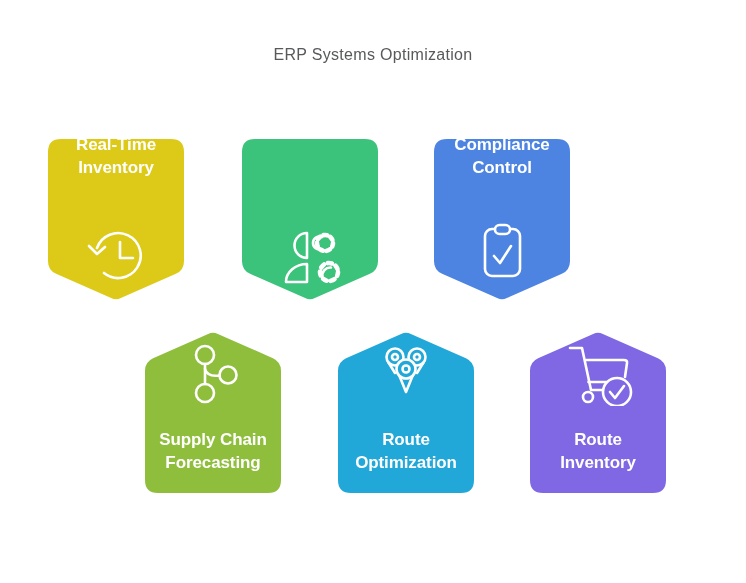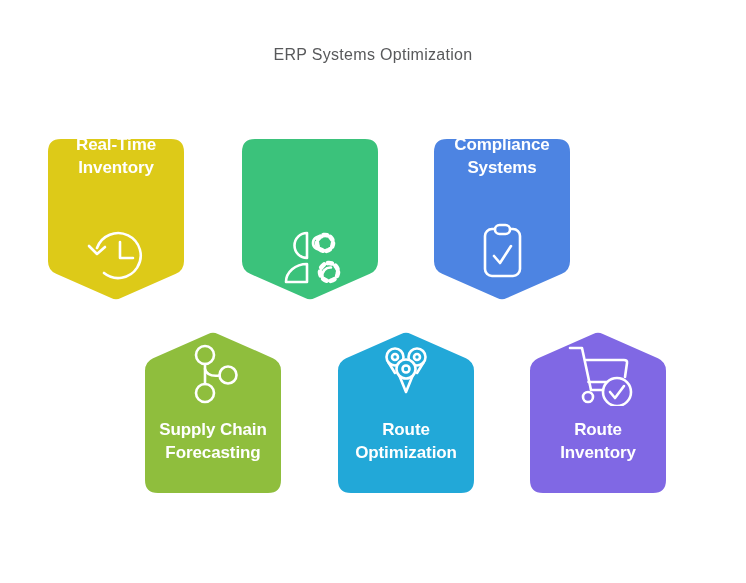--- a/index.html
+++ b/index.html
@@ -37,21 +37,21 @@
     position: absolute;
     left: 0; right: 0;
     text-align: center;
     color: #ffffff;
     font-weight: 700;
     font-size: 17px;
     line-height: 23px;
     letter-spacing: -0.1px;
   }
   .badge.top .badge-label { top: 13px; }
-  .badge.bottom .badge-label { top: 106px; }
+  .badge.bottom .badge-label { top: 116px; }
   .badge .icon {
     position: absolute;
     left: 0; right: 0;
     display: flex;
     justify-content: center;
   }
   .badge.top .icon { top: 100px; }
   .badge.bottom .icon { top: 30px; }
   .icon svg { display: block; }
   .icon svg * {
@@ -112,21 +112,21 @@
       </svg>
     </div>
   </div>
 
   <div class="badge top" id="b2" style="--badge-color: #4d84e2;">
     <svg class="shape" viewBox="0 0 168 200">
       <path d="M0 16 Q0 0 16 0 L152 0 Q168 0 168 16 L168 151 Q168 162 158 166.5 L90 196.5 Q84 199.5 78 196.5 L10 166.5 Q0 162 0 151 Z"></path>
     </svg>
     <div class="badge-label">
       <div>Compliance</div>
-      <div>Systems</div>
+      <div>Control</div>
     </div>
     <div class="icon">
       <svg width="64" height="64" viewBox="0 0 64 64">
         <rect x="15" y="9" width="35" height="47" rx="7"></rect>
         <rect class="occluder" x="25" y="5" width="15" height="9" rx="4.5"></rect>
         <path d="M24 36 L30 43 L41 26"></path>
       </svg>
     </div>
   </div>
 

